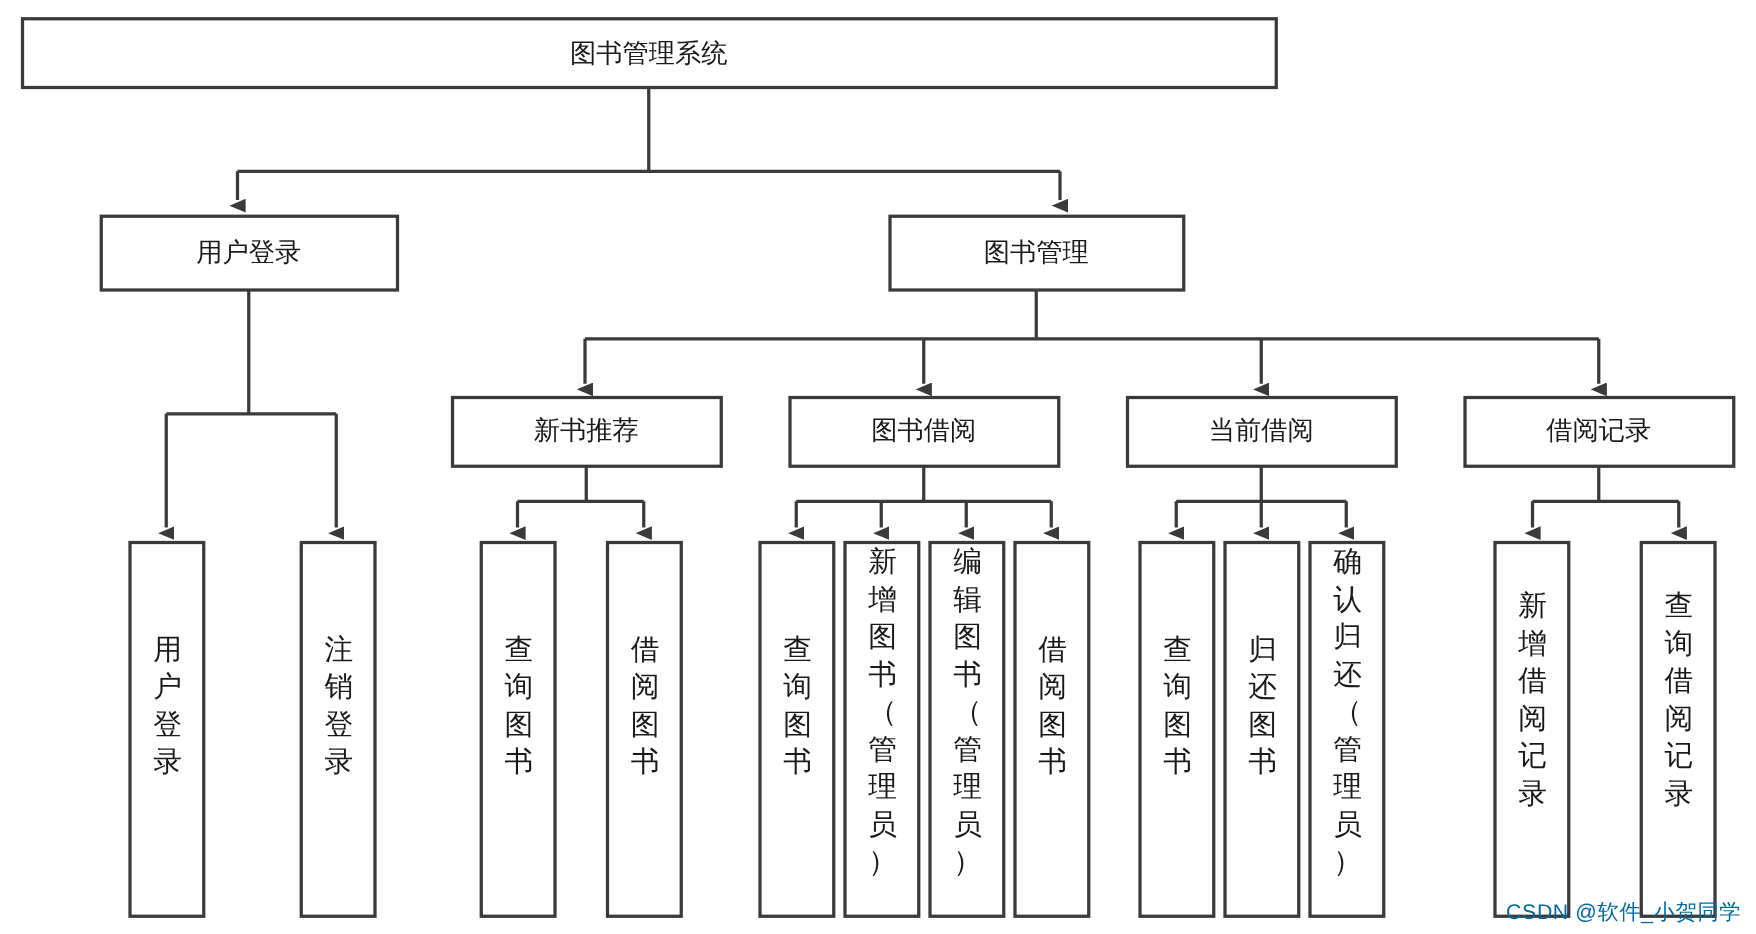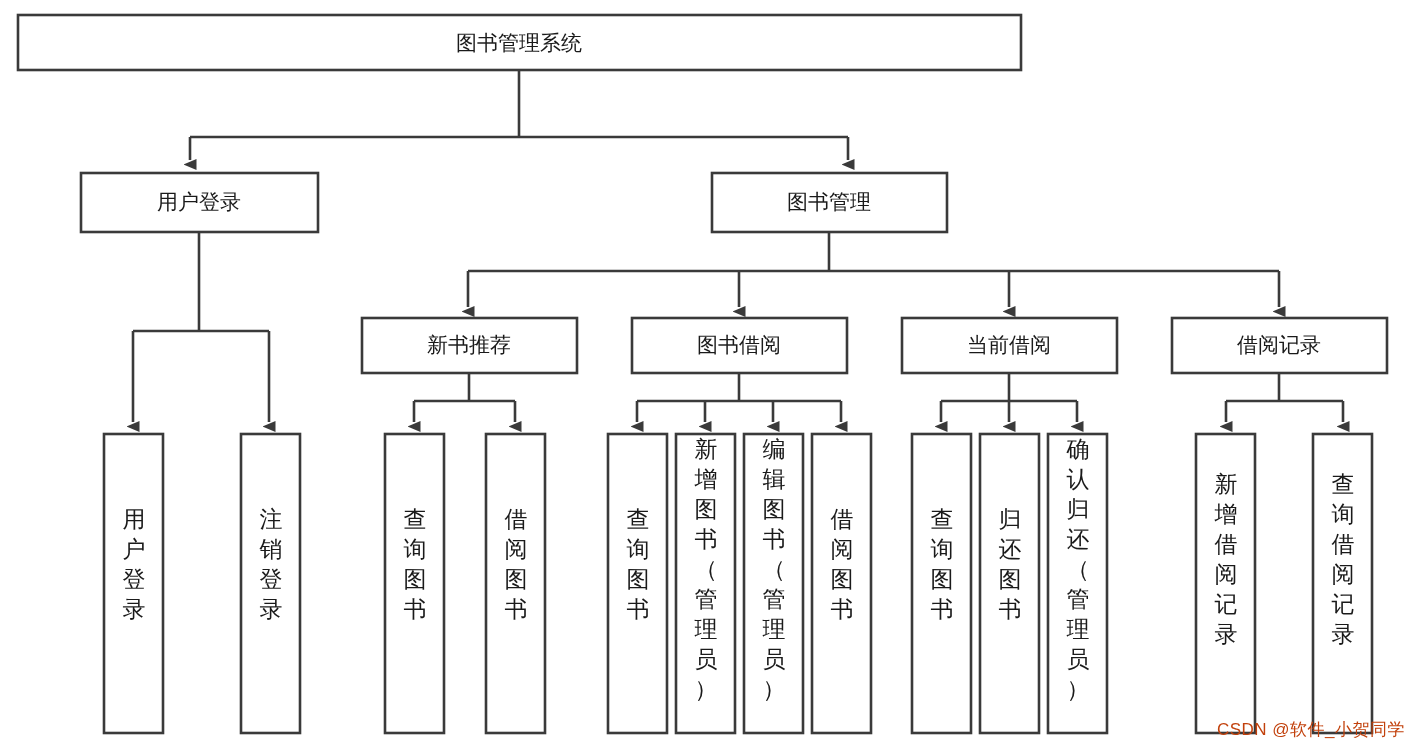--- a/index.html
+++ b/index.html
@@ -42,25 +42,25 @@
     stroke-width: 2.6;
     fill: none;
     stroke-linecap: butt;
   }
   .arrow-head {
     fill: #3a3a3a;
     stroke: none;
   }
   .watermark {
     position: absolute;
-    right: 0;
+    right: 12px;
     bottom: 6px;
     font-family: "Liberation Sans", "DejaVu Sans", sans-serif;
     font-size: 17px;
-    color: #c2410c;
+    color: #0369a1;
     letter-spacing: 0.5px;
     user-select: none;
     white-space: nowrap;
   }
 </style>
 </head>
 <body>
 
 <svg id="diagram" viewBox="0 0 1405 747" xmlns="http://www.w3.org/2000/svg">
 

